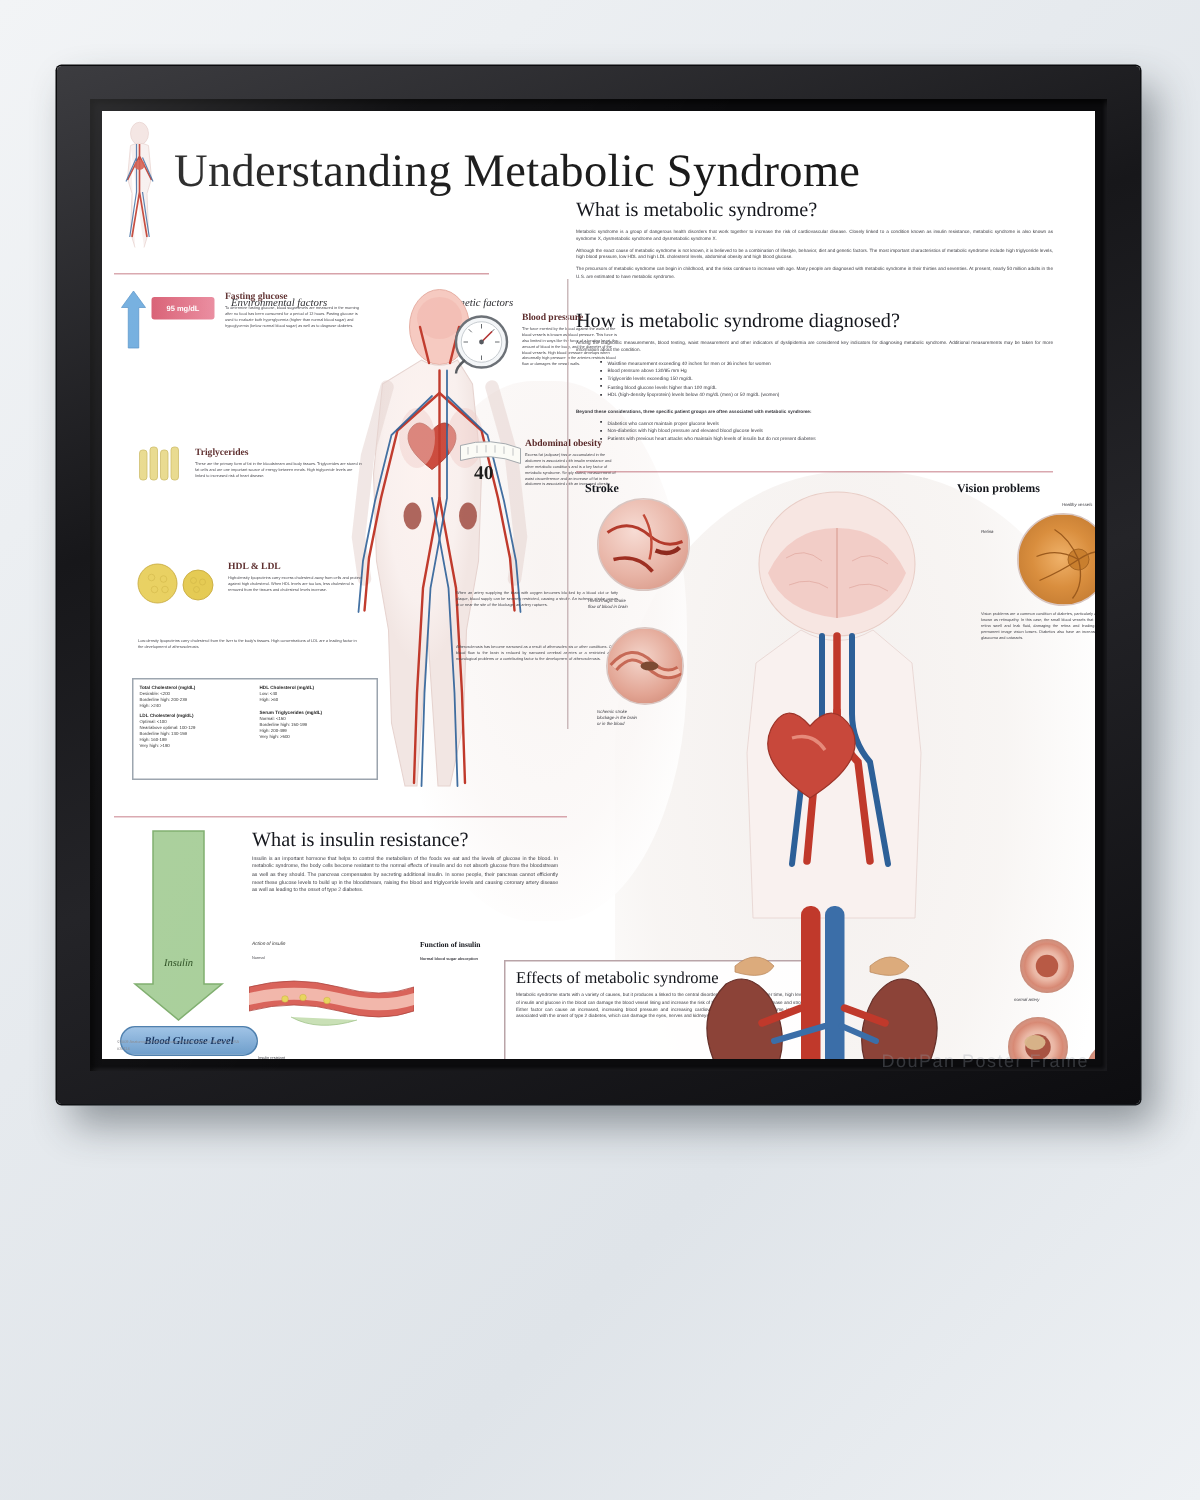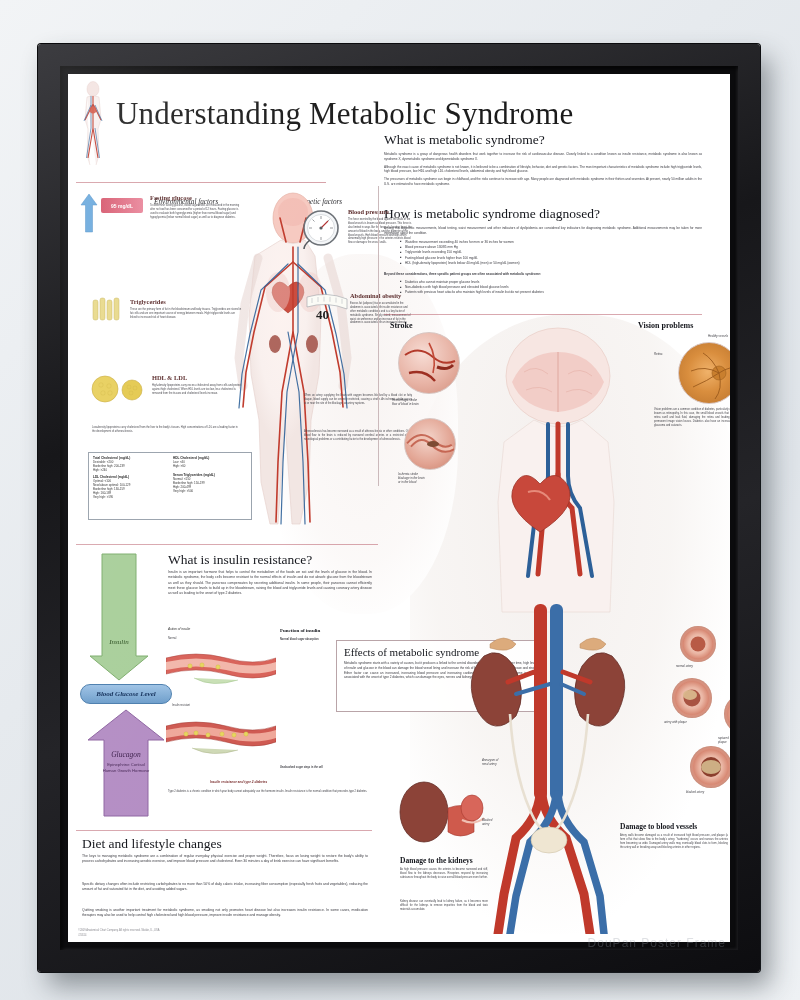--- a/index.html
+++ b/index.html
@@ -9,21 +9,21 @@
     overflow: hidden;
   }
   body {
     background: linear-gradient(135deg, #f2f4f6 0%, #e6eaee 40%, #dfe4e9 70%, #eef1f4 100%);
     position: relative;
   }
 
   
   #frame-outer {
     position: absolute;
-    left: 38px; top: 44px; width: 722px; height: 928px;
+    left: 38px; top: 44px; width: 722px; height: 692px;
     background: linear-gradient(160deg,#3c3c40 0%, #17171a 35%, #242428 60%, #0d0d10 100%);
     border-radius: 3px;
     box-shadow: 10px 14px 26px rgba(40,48,56,.45), 0 0 0 1px #0a0a0c;
     padding-left: 12px;
   }
   #frame-inner-bevel {
     position: absolute; left: 22px; top: 22px; right: 22px; bottom: 22px;
     background: #0b0b0d;
     box-shadow: inset 2px 2px 5px rgba(0,0,0,.9), inset -1px -1px 3px rgba(120,120,130,.25);
   }

